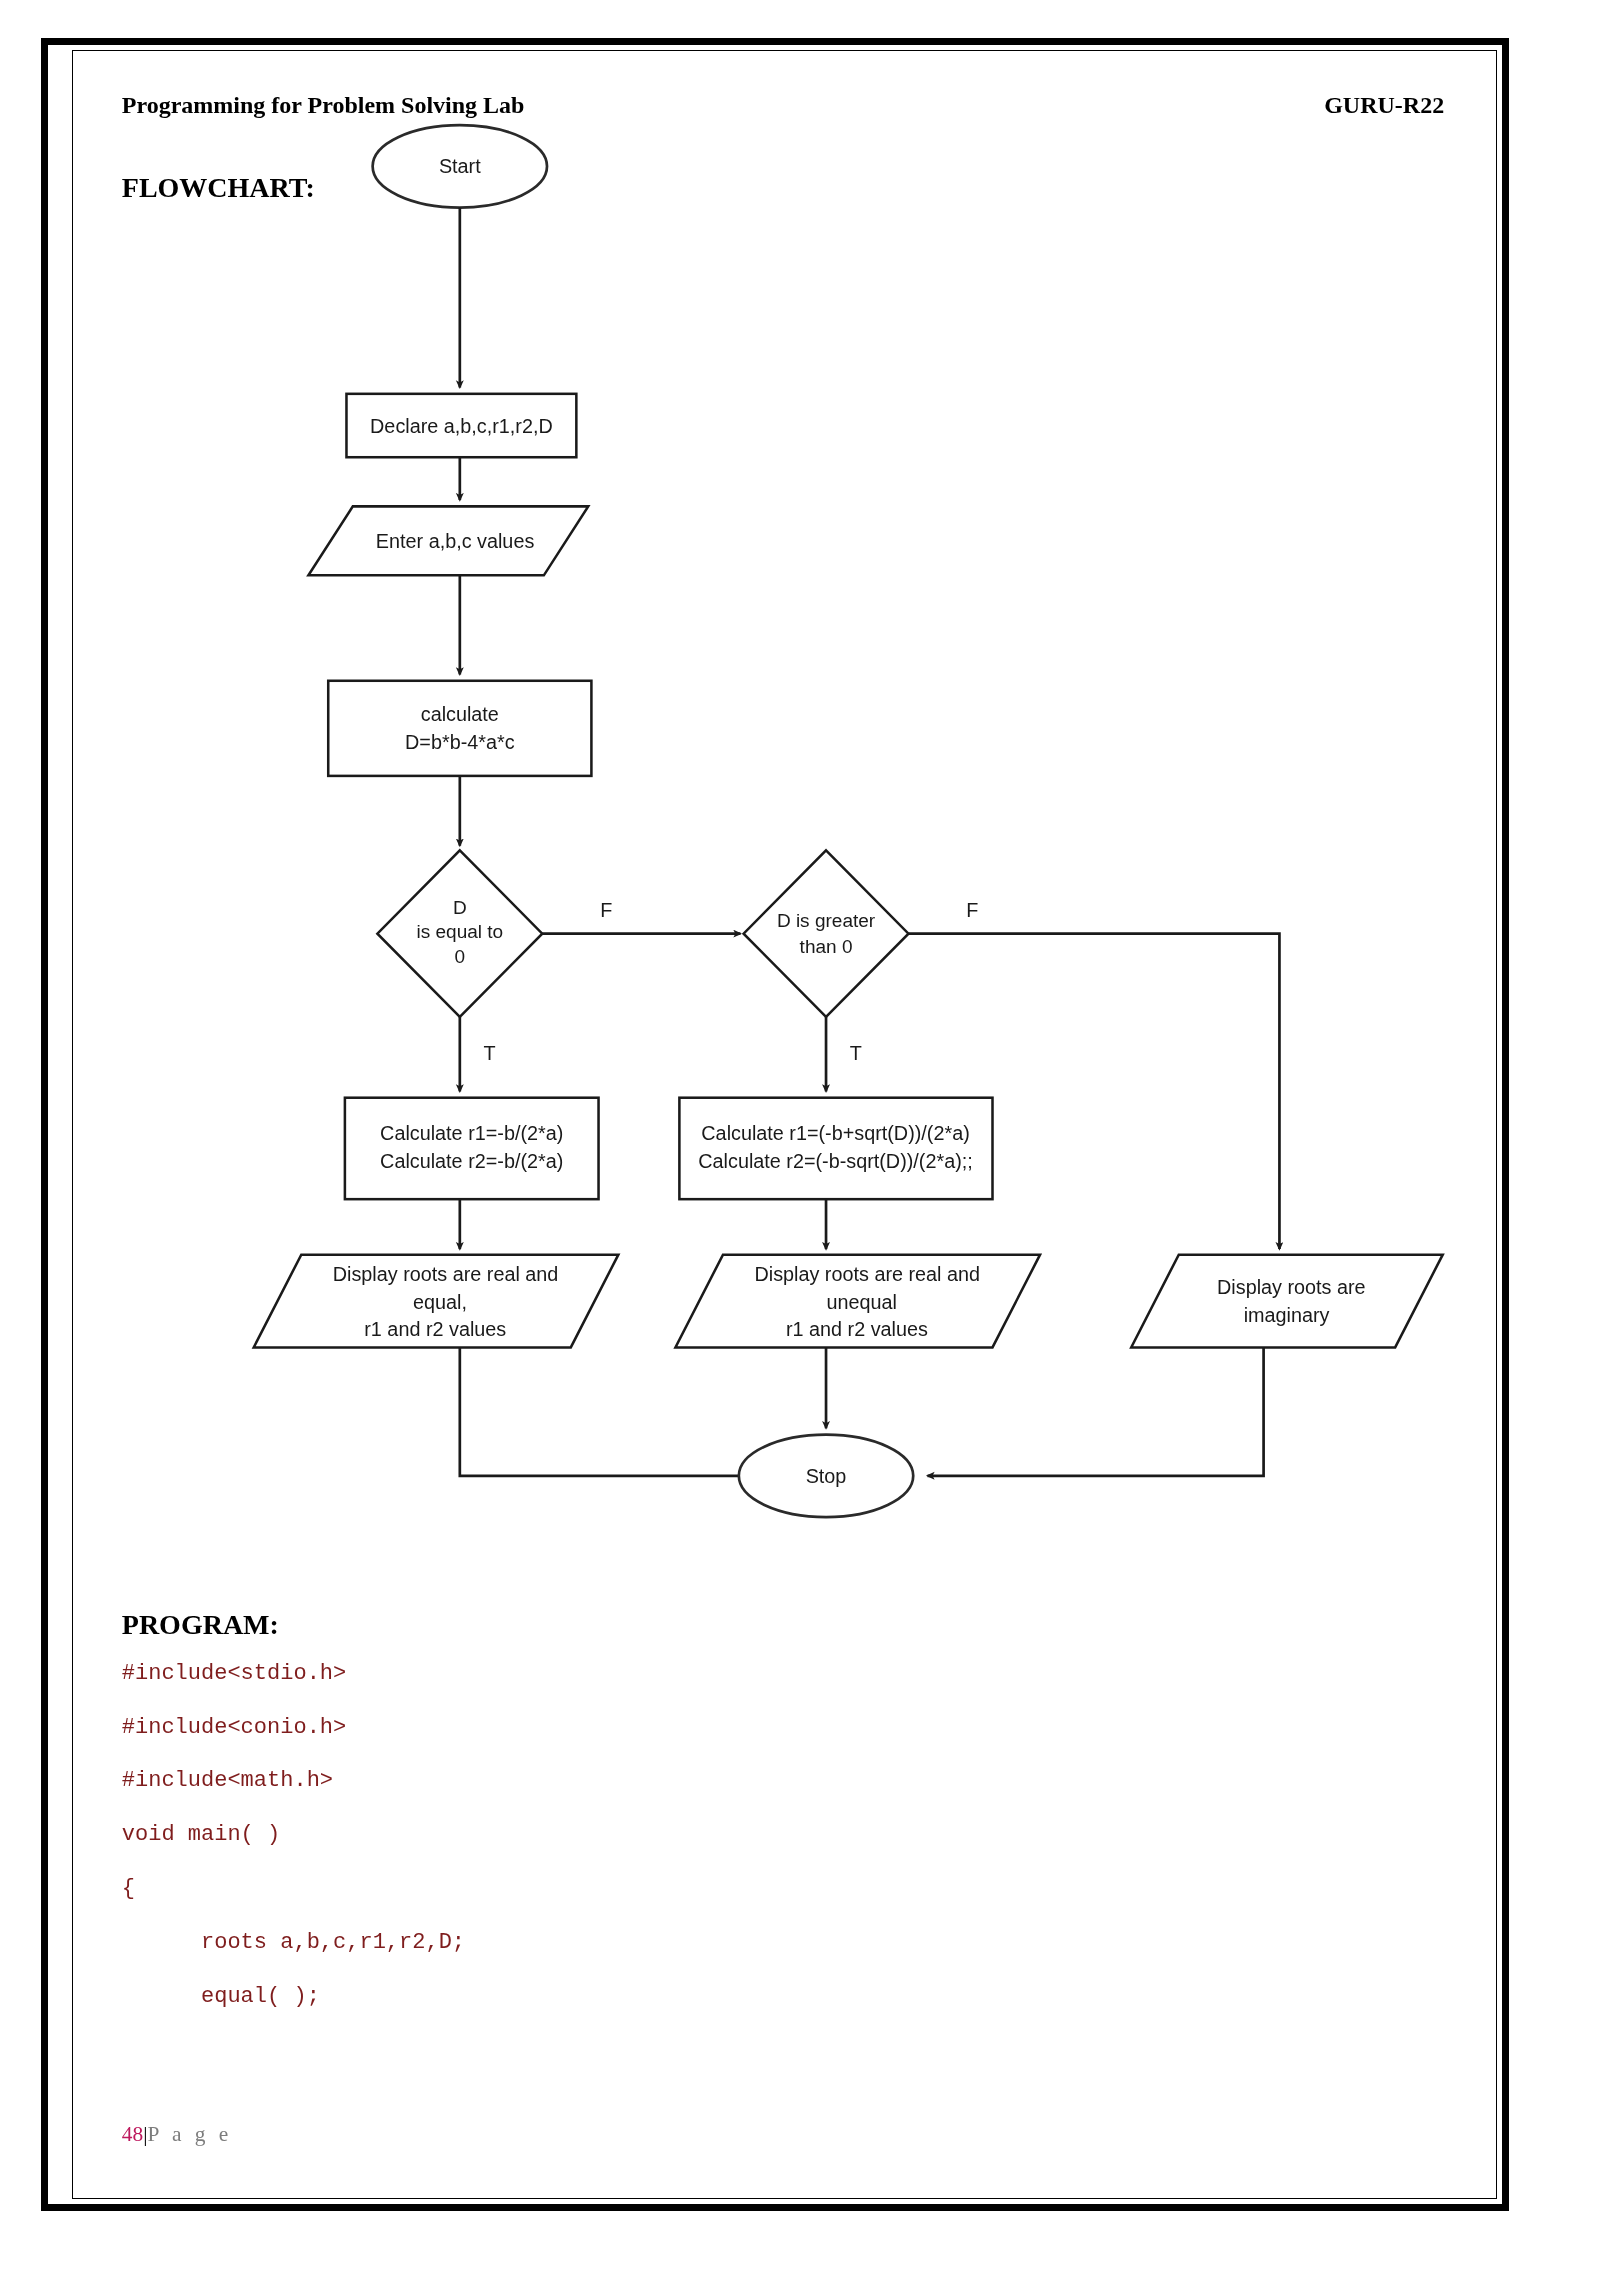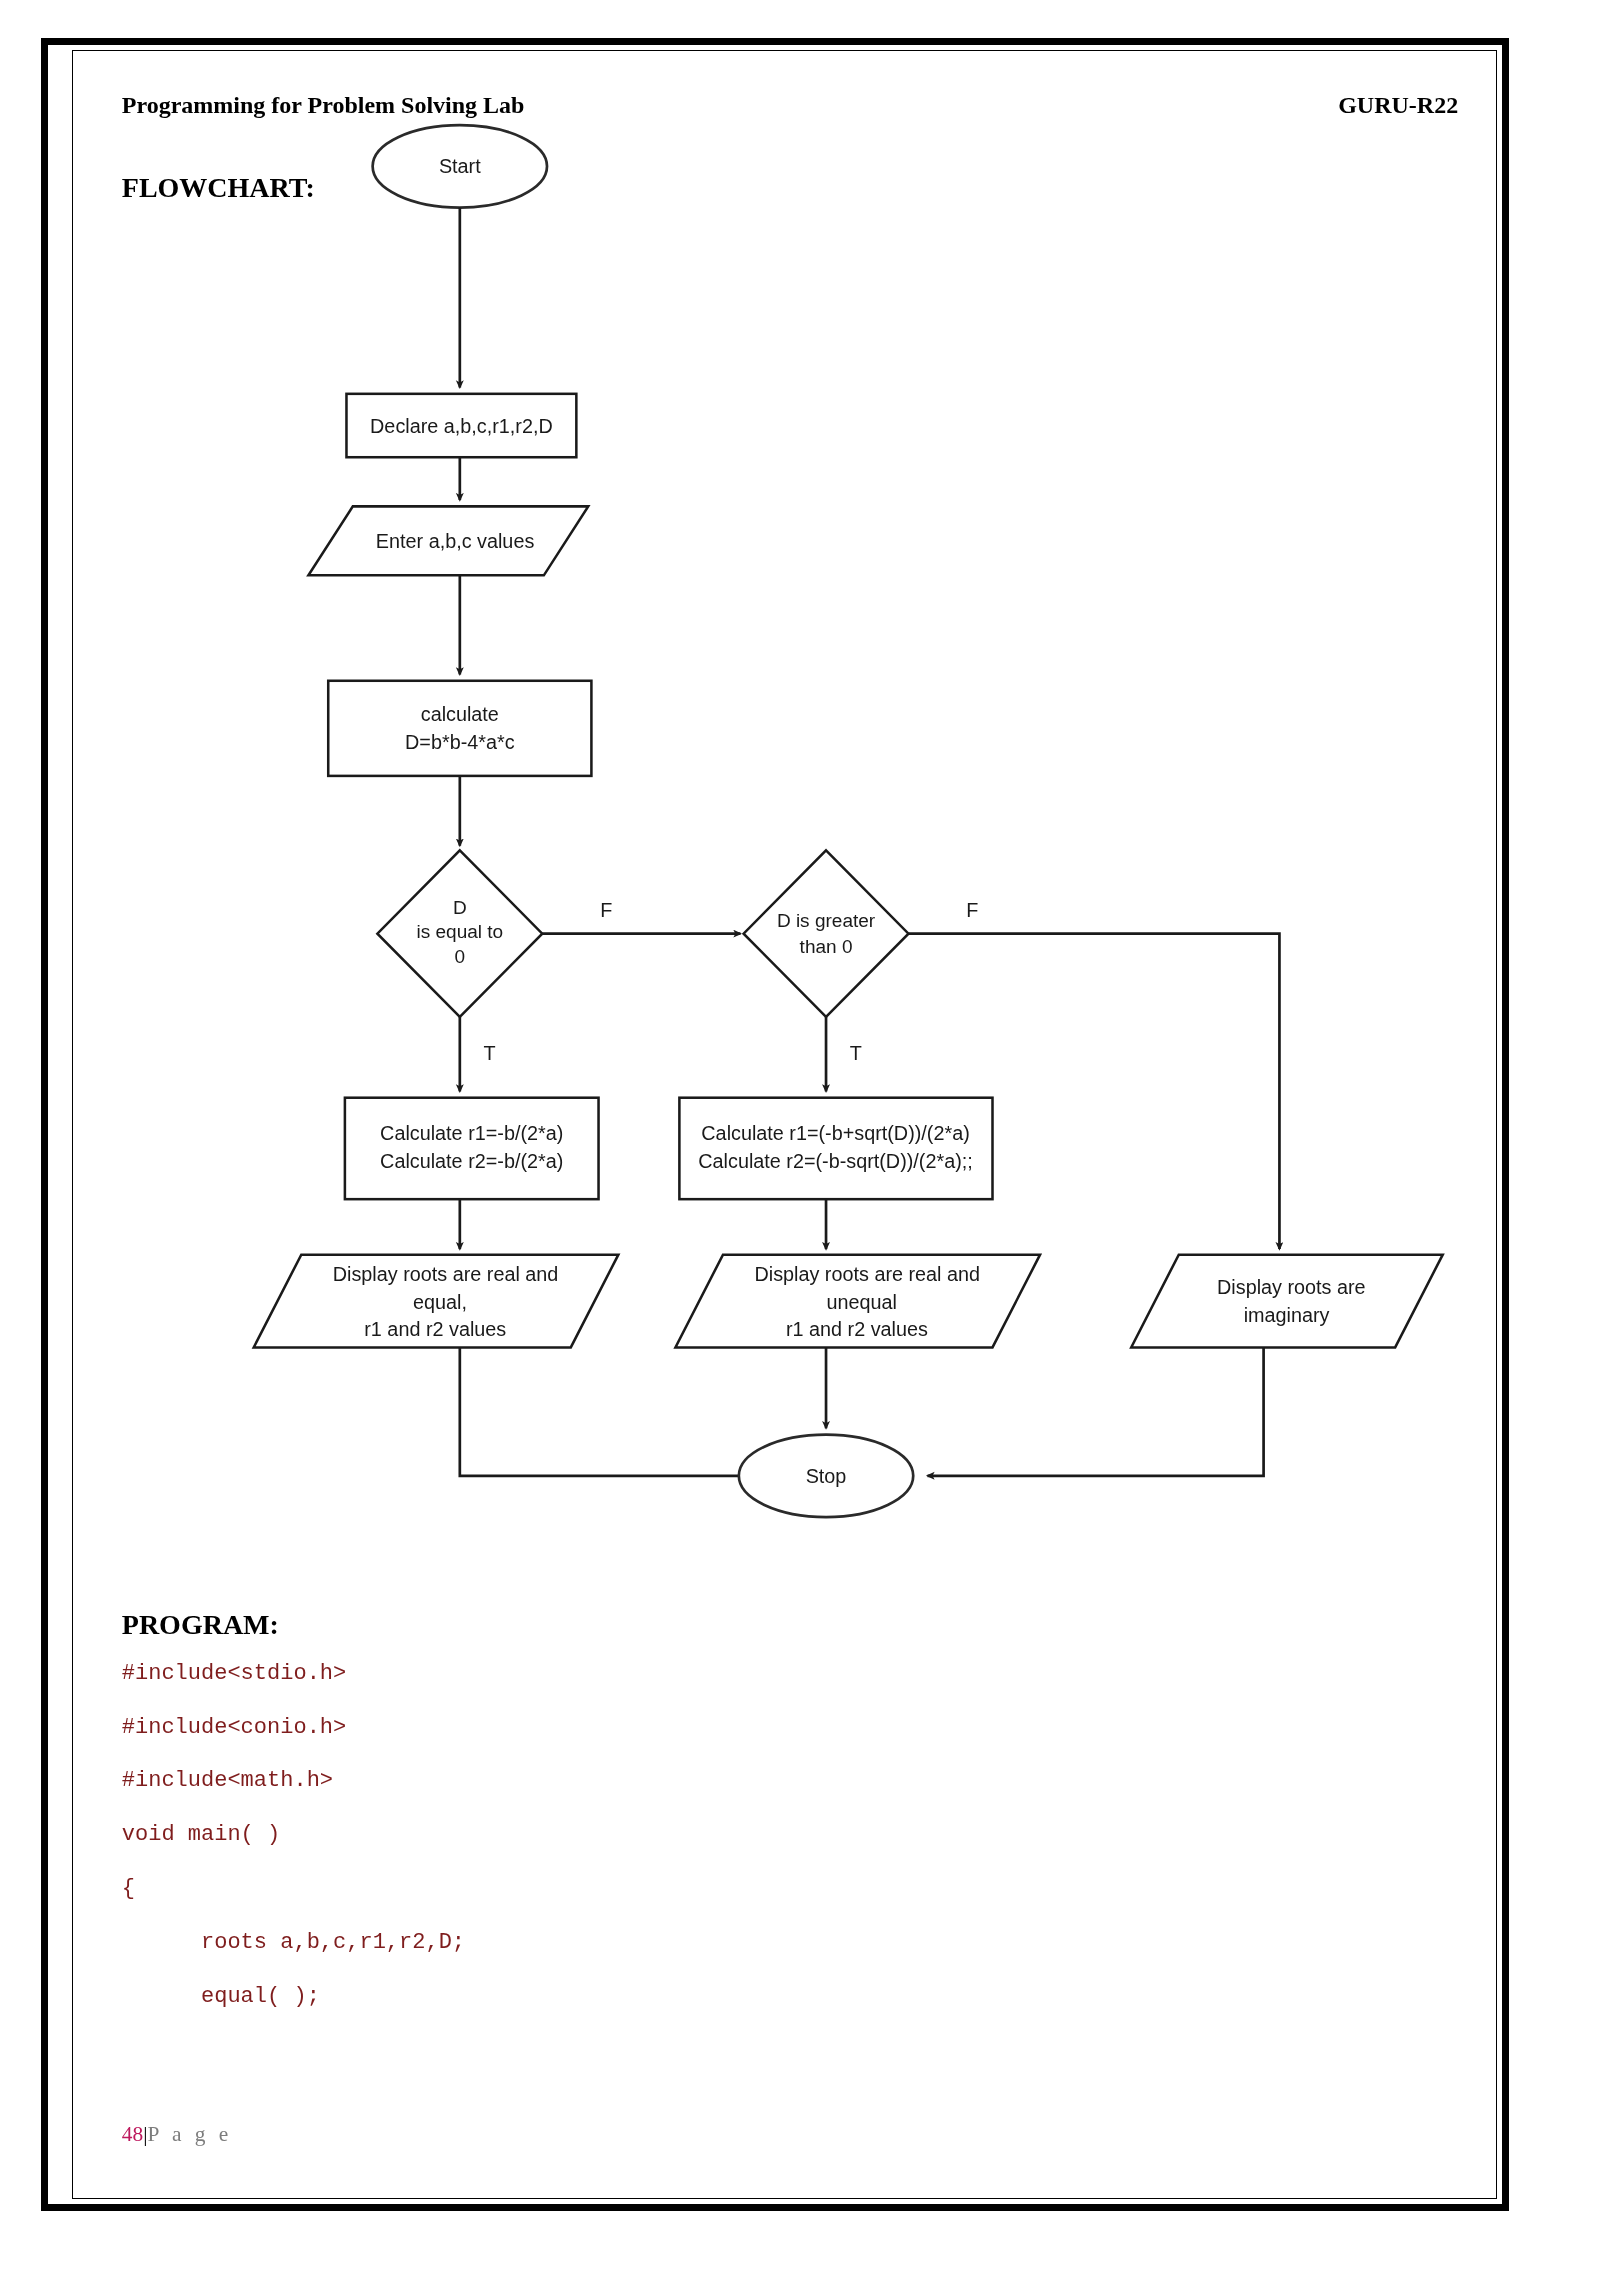--- a/index.html
+++ b/index.html
@@ -21,21 +21,21 @@
     background:#fff;
     margin-left:19px;
   }
 
   #sheet{position:absolute;left:0;top:0;right:0;bottom:0;overflow:hidden;}
 
   
   .hdr{position:absolute;top:41px;font-weight:bold;font-size:24px;
        font-family:"Liberation Serif",serif;color:#000;white-space:nowrap;}
   #hdr-left{left:49px;}
-  #hdr-right{right:38px;}
+  #hdr-right{right:52px;}
 
   
   .sec-head{position:absolute;left:49px;font-weight:bold;font-size:28px;
             font-family:"Liberation Serif",serif;color:#000;white-space:nowrap;}
   #flowchart-head{top:121px;}
   #program-head{top:1558px;}
 
   
   .code-line{position:absolute;font-family:"Liberation Mono",monospace;
              font-size:22px;color:#7f1d1d;white-space:pre;}

